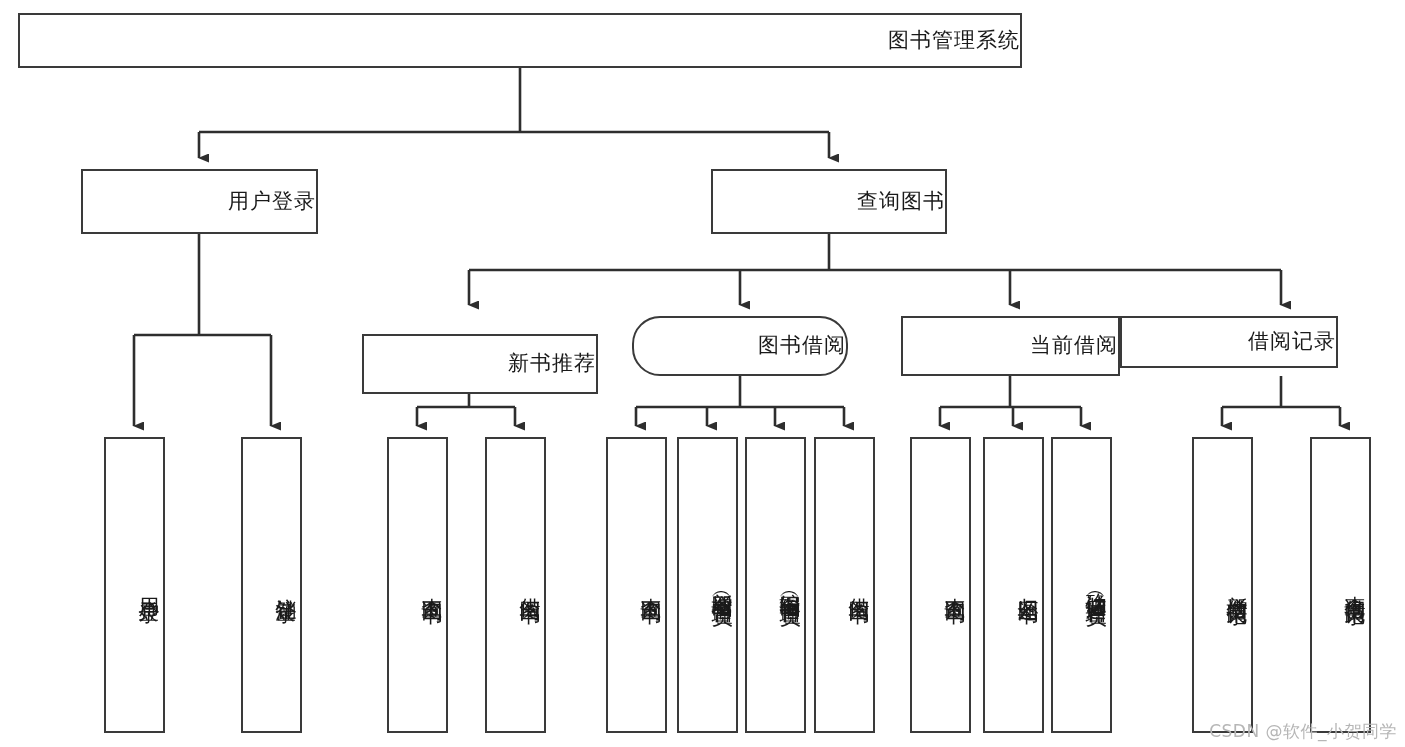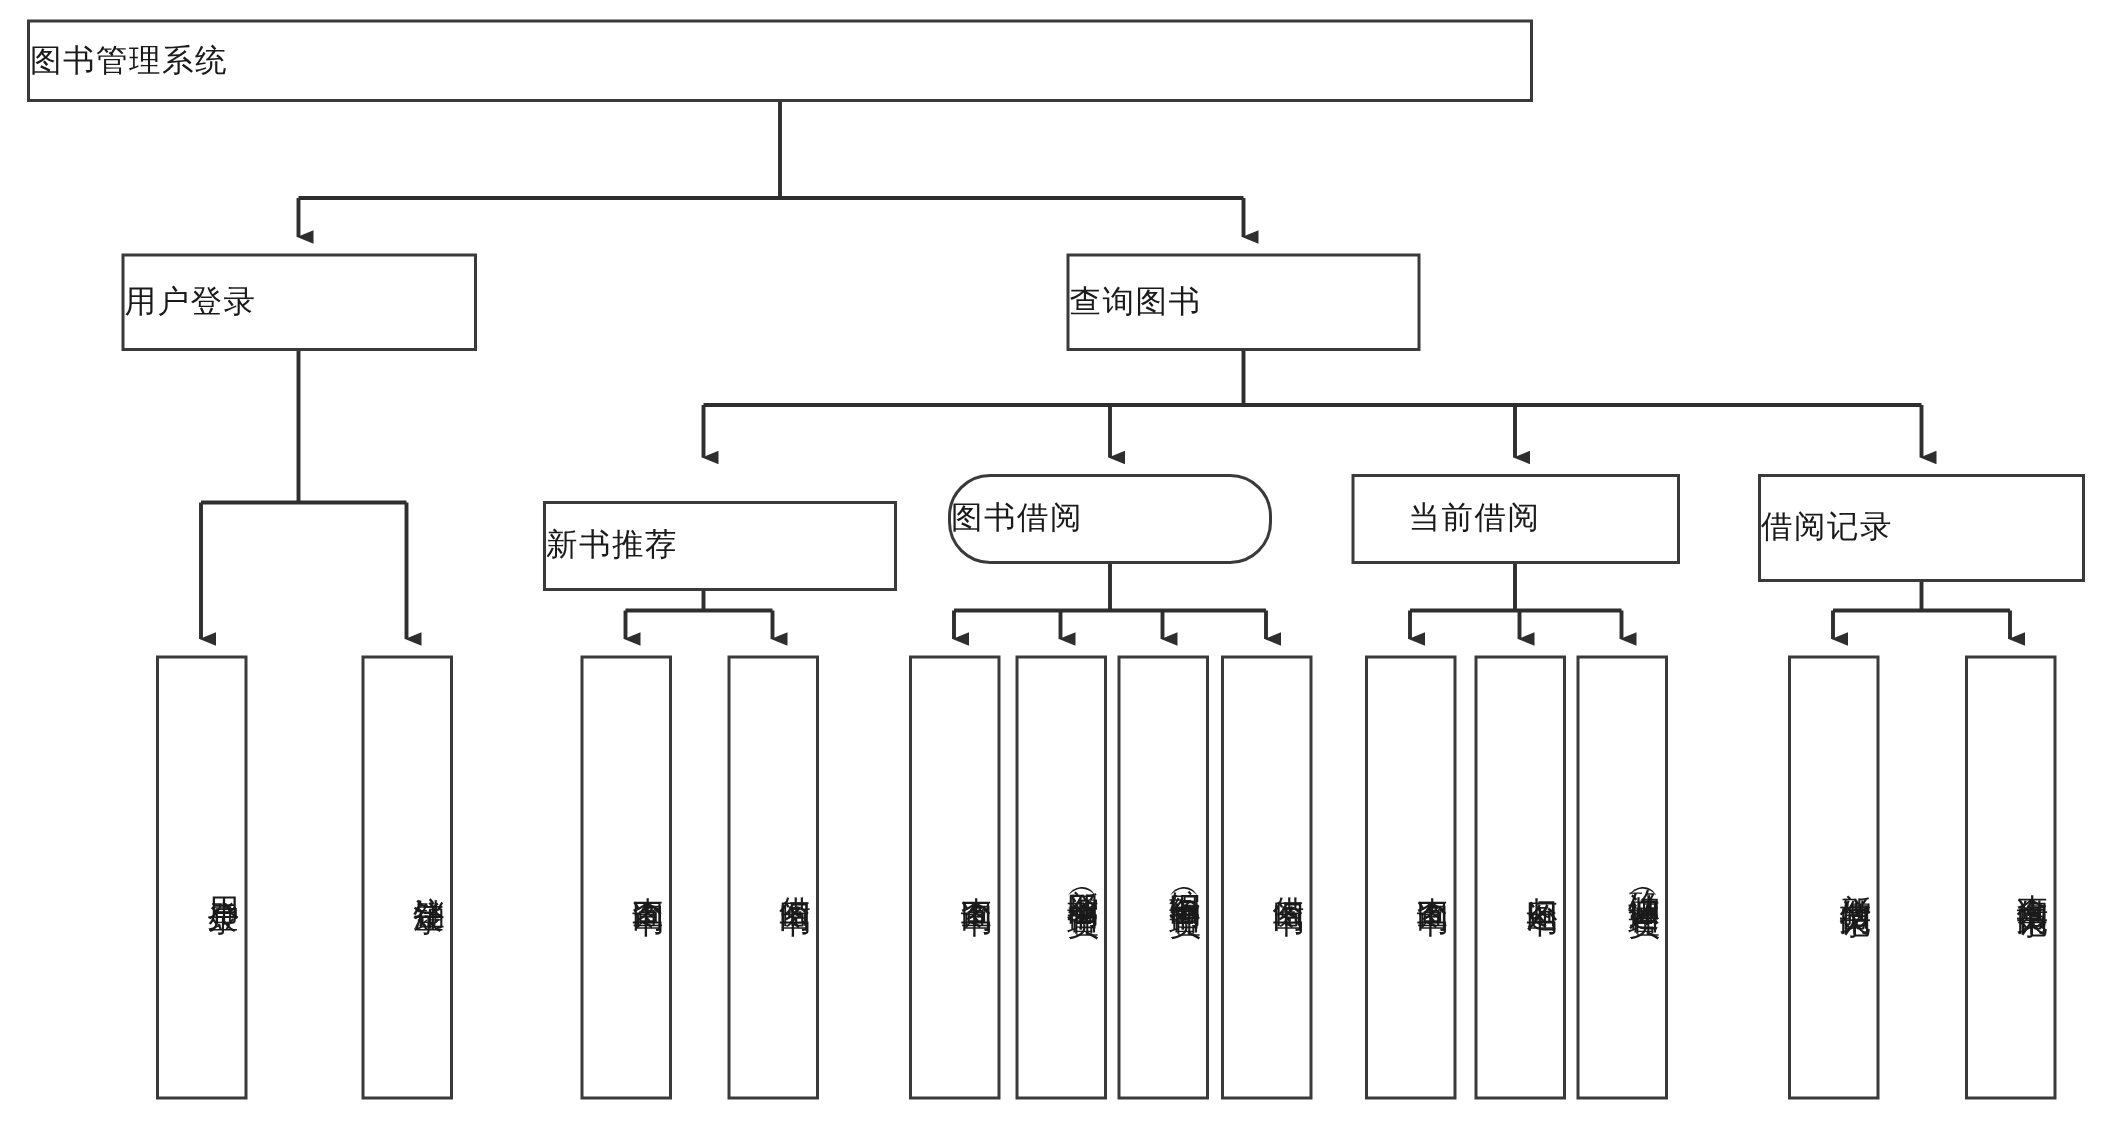--- a/index.html
+++ b/index.html
@@ -25,21 +25,21 @@
     height: 747px;
     pointer-events: none;
   }
   .node {
     position: absolute;
     box-sizing: border-box;
     background: #ffffff;
     border: 2px solid #3a3a3a;
     display: flex;
     align-items: center;
-    justify-content: flex-start;
+    justify-content: flex-end;
     color: #1a1a1a;
   }
   .node.horiz {
     font-size: 21px;
     letter-spacing: 1px;
     line-height: 1.2;
   }
   .node.vert {
     writing-mode: vertical-rl;
     text-orientation: upright;
@@ -125,21 +125,21 @@
       </div>
       <div class="node horiz" style="left: 362px; top: 334px; width: 236px; height: 60px;">
         <span class="node-label">新书推荐</span>
       </div>
       <div class="node horiz" style="left: 632px; top: 316px; width: 216px; height: 60px; border-radius: 28px;">
         <span class="node-label">图书借阅</span>
       </div>
       <div class="node horiz" style="left: 901px; top: 316px; width: 219px; height: 60px; padding-left: 36px;">
         <span class="node-label">当前借阅</span>
       </div>
-      <div class="node horiz" style="left: 1172px; top: 316px; width: 218px; height: 72px;">
+      <div class="node horiz" style="left: 1120px; top: 316px; width: 218px; height: 52px;">
         <span class="node-label">借阅记录</span>
       </div>
       <div class="node vert" style="left: 104px; top: 437px; width: 61px; height: 296px;">
         <span class="node-label">用户登录</span>
       </div>
       <div class="node vert" style="left: 241px; top: 437px; width: 61px; height: 296px;">
         <span class="node-label">注销登录</span>
       </div>
       <div class="node vert" style="left: 387px; top: 437px; width: 61px; height: 296px;">
         <span class="node-label">查询图书</span>
@@ -169,13 +169,14 @@
         <span class="node-label">确认归还（管理员）</span>
       </div>
       <div class="node vert" style="left: 1192px; top: 437px; width: 61px; height: 296px;">
         <span class="node-label">新增借阅记录</span>
       </div>
       <div class="node vert" style="left: 1310px; top: 437px; width: 61px; height: 296px;">
         <span class="node-label">查询借阅记录</span>
       </div>
     </div>
 
+  <div class="watermark">CSDN @软件_小贺同学</div>
 </div>
 
 </body></html>

